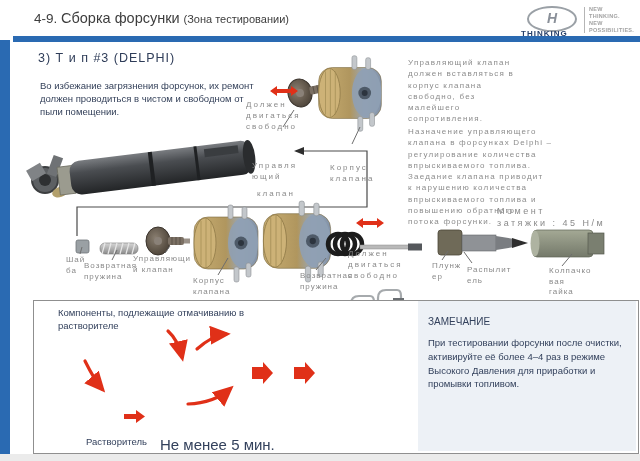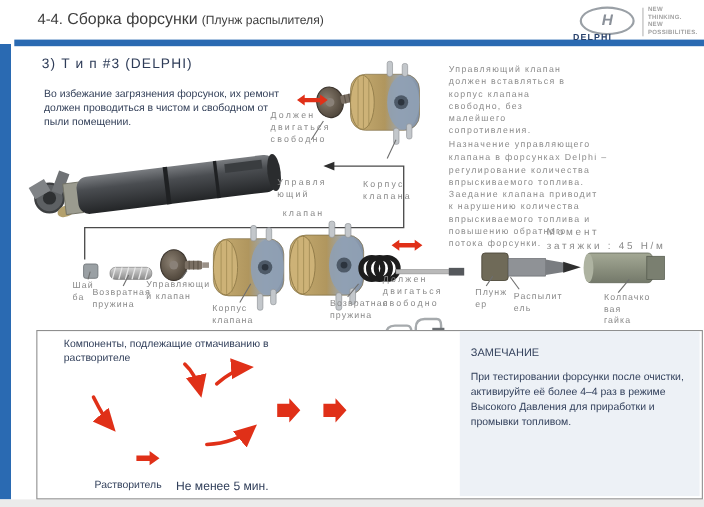--- a/index.html
+++ b/index.html
@@ -25,21 +25,21 @@
   .intro { left:40px; top:79px; width:240px; font-size:9.5px; line-height:13px; color:#323f58; }
   .gray-label { color:#8a8a8a; font-size:8px; line-height:11px; letter-spacing:2px; white-space:pre-line;margin-top:44px; }
   .gray-para  { color:#8c8c8c; font-size:8px; line-height:11.3px; letter-spacing:1.2px; white-space:pre; }
   .part-label { color:#8a8a8a; font-size:8px; line-height:10.5px; letter-spacing:1px; white-space:pre-line; }
   .torque { color:#8a8a8a; font-size:9px; line-height:12px; letter-spacing:2.5px; white-space:pre-line; }
   
   .big-box { left:33px; top:300px; width:604px; height:152px; border:1px solid #8f8f8f; background:#fff; }
   .note-panel { left:418px; top:301px; width:218px; height:150px; background:#edf1f6; }
   .comp-title { left:58px; top:306px; width:245px; font-size:9.5px; line-height:13px; color:#33415c; }
   .solvent-lbl { left:86px; top:436px; font-size:9.5px; color:#33415c;text-align:right; }
-  .duration-lbl { left:160px; top:436px; font-size:11px; color:#33415c; }
+  .duration-lbl { left:160px; top:436px; font-size:15px; color:#33415c; }
   .note-title { left:428px; top:316px; font-size:10px; color:#33415c; }
   .note-text { left:428px; top:336px; width:206px; font-size:9.5px; line-height:13.8px; color:#33415c; }
   svg.layer { position:absolute; left:0; top:0; pointer-events:none; }
 </style>
 </head>
 <body>
 
 <div class="page">
 
   <svg class="layer" width="640" height="461" viewBox="0 0 640 461">
@@ -268,29 +268,29 @@
         </g>
       </g>
     </g>
   </svg>
 
   <div class="abs bar-h"></div>
   <div class="abs bar-v"></div>
   <div class="abs page-edge"></div>
 
   <div class="abs hdr-title">
-    <span>4-4.</span>
+    <span>4-9.</span>
     <span class="big">Сборка форсунки</span>
-    <span class="sub">(Плунж распылителя)</span>
+    <span class="sub">(Зона тестировании)</span>
   </div>
 
   <div class="abs logo-oval">
     <span>H</span>
   </div>
-  <div class="abs logo-word">DELPHI</div>
+  <div class="abs logo-word">THINKING</div>
   <div class="abs logo-div"></div>
   <div class="abs logo-slogan">NEW
 THINKING.
 NEW
 POSSIBILITIES.</div>
 
   <div class="abs section-title">3) Т и п #3  (DELPHI)</div>
   <div class="abs intro pre">Во избежание загрязнения форсунок, их ремонт
 должен проводиться в чистом и свободном от
 пыли помещении.</div>

